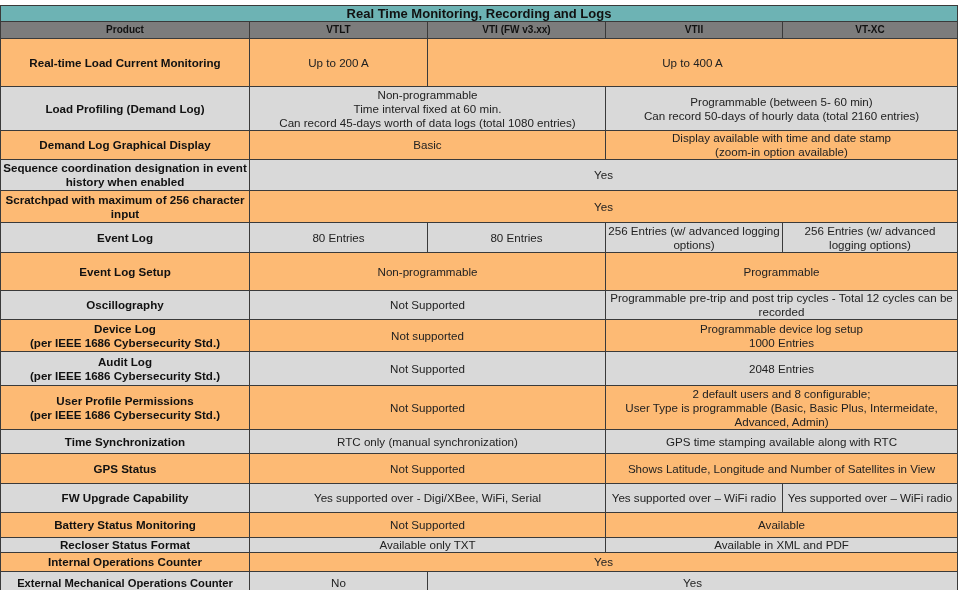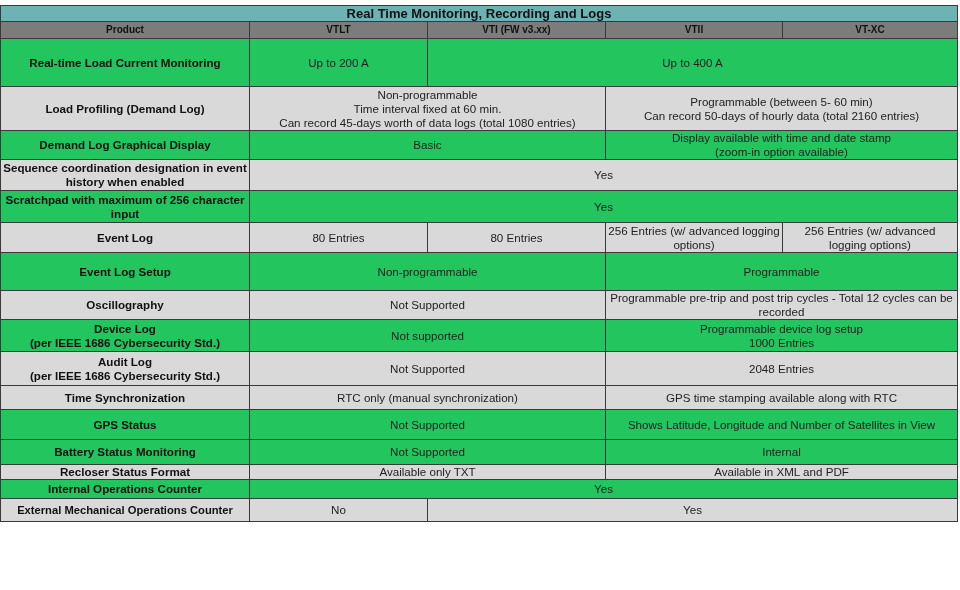--- a/index.html
+++ b/index.html
@@ -5,21 +5,21 @@
   html, body { margin: 0; padding: 0; background: #ffffff; }
   body { width: 960px; height: 590px; position: relative; overflow: hidden;
          font-family: "Liberation Sans", "DejaVu Sans", sans-serif; color: #111; }
   #tbl { position: absolute; left: 0; top: 5px; width: 957px; border-collapse: collapse; table-layout: fixed; }
   #tbl td { border: 1.5px solid #3a3a3a; text-align: center; vertical-align: middle; padding: 0 2px;
             font-size: 11.6px; line-height: 14px; color: #222; overflow: hidden; }
   #tbl td.feat { font-weight: bold; color: #111; font-size: 11.6px; }
   #tbl tr.title td { background: #6db3b4; font-weight: bold; font-size: 13px; color: #111; height: 15px; line-height: 15px; }
   #tbl tr.head td { background: #7c7c7c; font-weight: bold; font-size: 10px; color: #111; height: 16px; line-height: 16px; text-align: center; }
   #tbl tr.shade td { background: #d9d9d9; }
-  #tbl tr.plain td { background: #22c55e; }
+  #tbl tr.plain td { background: #fdba74; }
   .val { white-space: pre-line; }
 </style>
 </head>
 <body>
 
 <table id="tbl">
   <colgroup>
     <col style="width:249px">
       <col style="width:178px">
       <col style="width:178px">
@@ -88,34 +88,47 @@
       <td class="val" colspan="2">Not supported</td>
       <td class="val" colspan="2">Programmable device log setup
 1000 Entries</td>
     </tr>
     <tr class="shade" style="height:34px">
       <td class="feat val">Audit Log
 (per IEEE 1686 Cybersecurity Std.)</td>
       <td class="val" colspan="2">Not Supported</td>
       <td class="val" colspan="2">2048 Entries</td>
     </tr>
+    <tr class="plain" style="height:44px">
+      <td class="feat val">User Profile Permissions
+(per IEEE 1686 Cybersecurity Std.)</td>
+      <td class="val" colspan="2">Not Supported</td>
+      <td class="val" colspan="2">2 default users and 8 configurable;
+User Type is programmable  (Basic, Basic Plus, Intermeidate, Advanced, Admin)</td>
+    </tr>
     <tr class="shade" style="height:24px">
       <td class="feat val">Time Synchronization</td>
       <td class="val" colspan="2">RTC only (manual synchronization)</td>
       <td class="val" colspan="2">GPS time stamping available along with RTC</td>
     </tr>
     <tr class="plain" style="height:30px">
       <td class="feat val">GPS Status</td>
       <td class="val" colspan="2">Not Supported</td>
       <td class="val" colspan="2">Shows Latitude, Longitude and Number of Satellites in View</td>
     </tr>
+    <tr class="shade" style="height:29px">
+      <td class="feat val">FW Upgrade Capability</td>
+      <td class="val" colspan="2">Yes supported over - Digi/XBee, WiFi, Serial</td>
+      <td class="val">Yes supported over – WiFi radio</td>
+      <td class="val">Yes supported over – WiFi radio</td>
+    </tr>
     <tr class="plain" style="height:25px">
       <td class="feat val">Battery Status Monitoring</td>
       <td class="val" colspan="2">Not Supported</td>
-      <td class="val" colspan="2">Internal</td>
+      <td class="val" colspan="2">Available</td>
     </tr>
     <tr class="shade" style="height:15px">
       <td class="feat val">Recloser Status Format</td>
       <td class="val" colspan="2">Available only TXT</td>
       <td class="val" colspan="2">Available in XML and PDF</td>
     </tr>
     <tr class="plain" style="height:19px">
       <td class="feat val">Internal Operations Counter</td>
       <td class="val" colspan="4">Yes</td>
     </tr>

